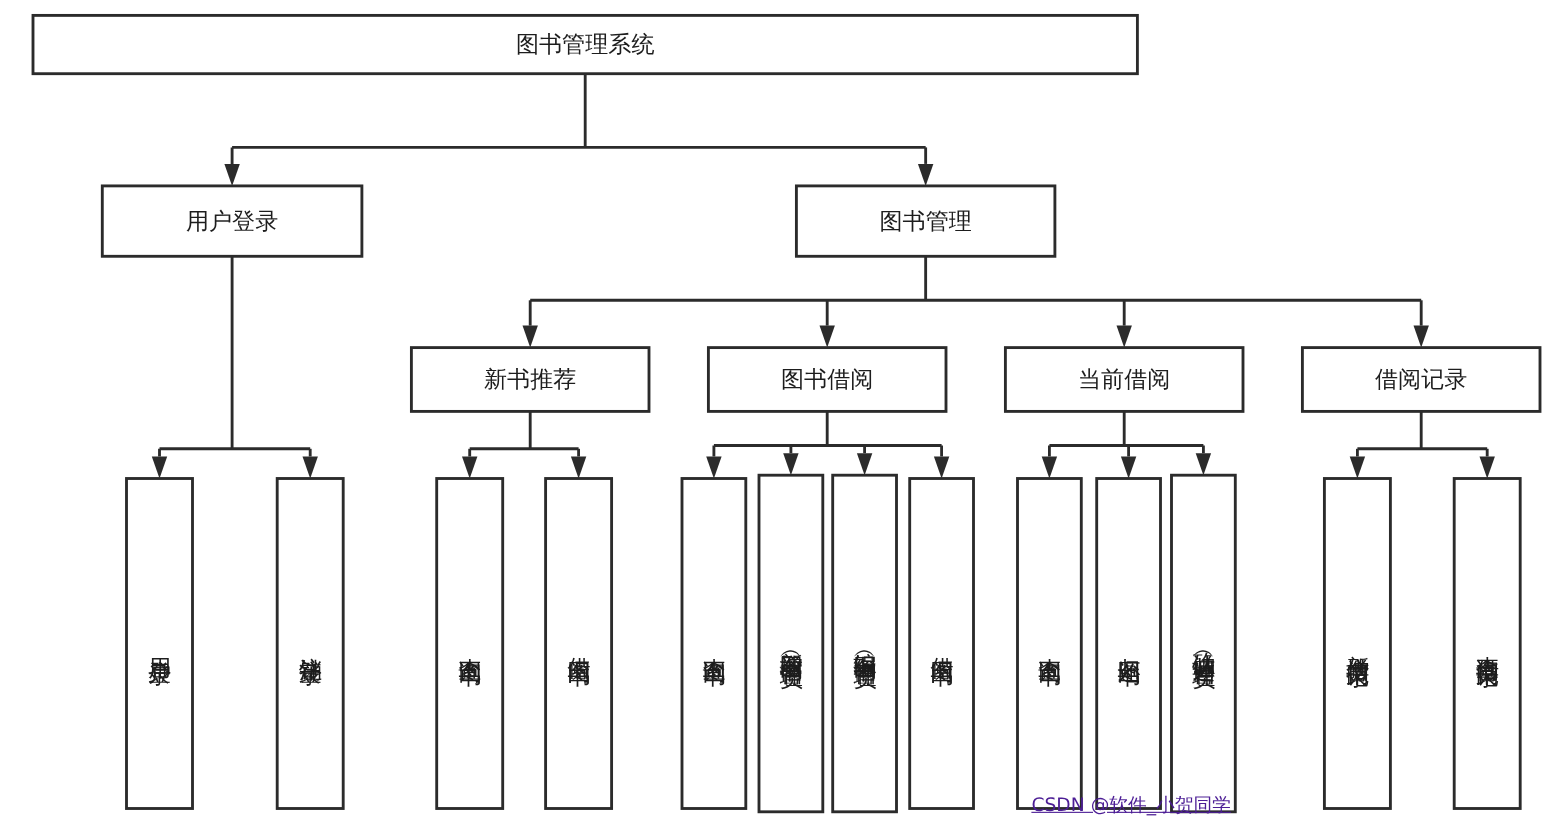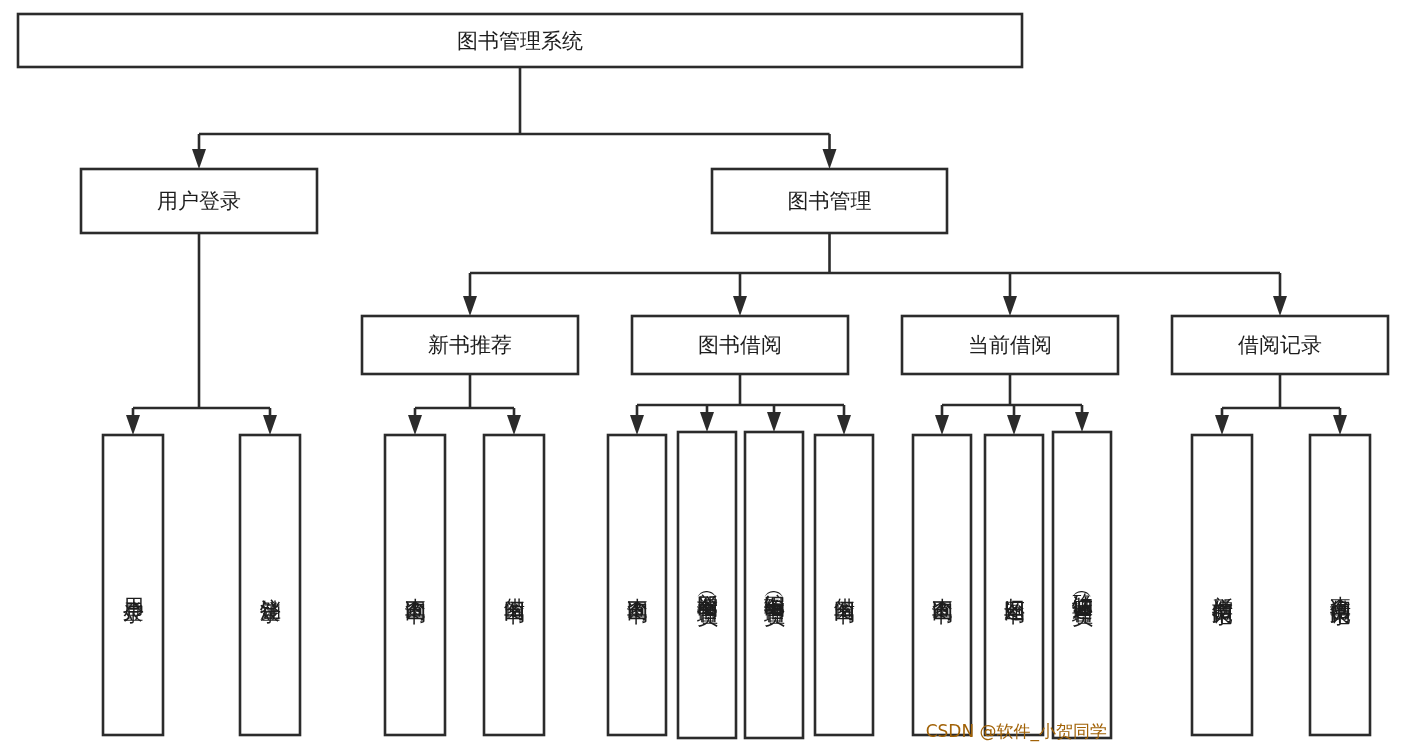--- a/index.html
+++ b/index.html
@@ -11,20 +11,21 @@
     width: 1405px;
     height: 747px;
     font-family: "DejaVu Sans", "Liberation Sans", sans-serif;
     overflow: hidden;
   }
   #diagram-root {
     position: relative;
     width: 1115px;
     height: 747px;
     background: #ffffff;
+    margin-left: 12px;
   }
   svg#tree-svg {
     position: absolute;
     top: 0;
     left: 0;
     width: 1405px;
     height: 747px;
     display: block;
   }
   .node-box {
@@ -65,22 +66,23 @@
     letter-spacing: 2px;
     color: #1d1d1d;
     white-space: nowrap;
   }
   .watermark {
     position: absolute;
     right: 8px;
     bottom: 4px;
     font-family: "DejaVu Sans", "Liberation Sans", sans-serif;
     font-size: 17px;
-    color: #a16207;
+    color: #4c1d95;
     white-space: nowrap;
+    text-decoration: underline;
   }
 </style>
 </head>
 <body>
 
 <div id="diagram-root">
 
   <svg id="tree-svg" viewBox="0 0 1405 747">
     <g id="connectors-layer">
         <line x1="520" y1="67" x2="520" y2="134" class="connector"></line>

